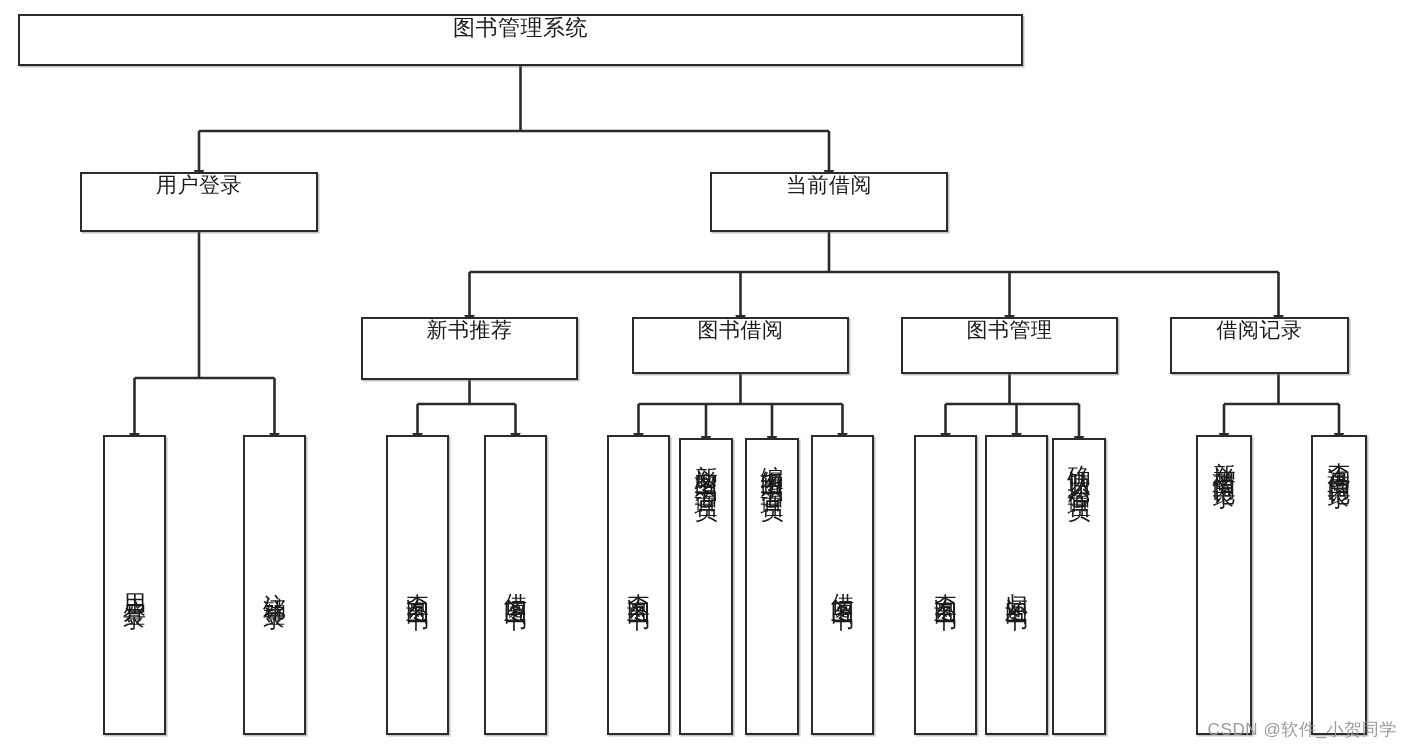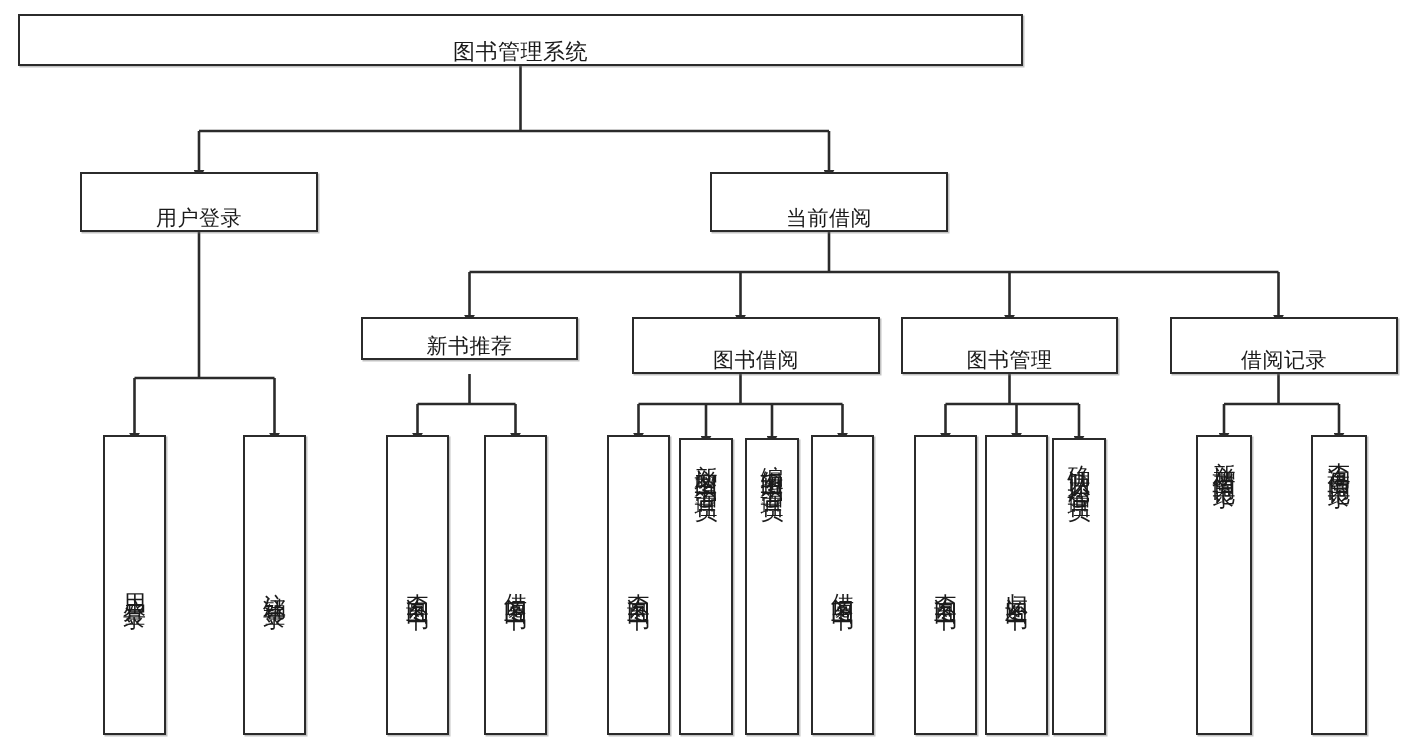--- a/index.html
+++ b/index.html
@@ -25,21 +25,21 @@
     width: 1405px;
     height: 747px;
     pointer-events: none;
   }
   .node {
     position: absolute;
     box-sizing: border-box;
     background: #ffffff;
     border: 2px solid #2b2b2b;
     display: flex;
-    align-items: flex-end;
+    align-items: flex-start;
     justify-content: center;
     box-shadow: 1.5px 1.5px 0 rgba(120,120,120,0.45);
   }
   .node-label {
     color: #1a1a1a;
     text-align: center;
     letter-spacing: 0.5px;
     line-height: 1.08;
     white-space: nowrap;
   }
@@ -131,30 +131,30 @@
   <div id="nodes">
       <div class="node horiz root" style="left: 18px; top: 14px; width: 1005px; height: 52px;">
         <span class="node-label">图书管理系统</span>
       </div>
       <div class="node horiz level1" style="left: 80px; top: 172px; width: 238px; height: 60px;">
         <span class="node-label">用户登录</span>
       </div>
       <div class="node horiz level1" style="left: 710px; top: 172px; width: 238px; height: 60px;">
         <span class="node-label">当前借阅</span>
       </div>
-      <div class="node horiz level2" style="left: 361px; top: 317px; width: 217px; height: 43px;">
+      <div class="node horiz level2" style="left: 361px; top: 317px; width: 217px; height: 63px;">
         <span class="node-label">新书推荐</span>
       </div>
-      <div class="node horiz level2" style="left: 632px; top: 317px; width: 248px; height: 57px;">
+      <div class="node horiz level2" style="left: 632px; top: 317px; width: 217px; height: 57px;">
         <span class="node-label">图书借阅</span>
       </div>
       <div class="node horiz level2" style="left: 901px; top: 317px; width: 217px; height: 57px;">
         <span class="node-label">图书管理</span>
       </div>
-      <div class="node horiz level2" style="left: 1170px; top: 317px; width: 228px; height: 57px;">
+      <div class="node horiz level2" style="left: 1170px; top: 317px; width: 179px; height: 57px;">
         <span class="node-label">借阅记录</span>
       </div>
       <div class="node leaf short-label" style="left: 103px; top: 435px; width: 63px; height: 300px;">
         <span class="node-label">用户登录</span>
       </div>
       <div class="node leaf short-label" style="left: 243px; top: 435px; width: 63px; height: 300px;">
         <span class="node-label">注销登录</span>
       </div>
       <div class="node leaf short-label" style="left: 386px; top: 435px; width: 63px; height: 300px;">
         <span class="node-label">查询图书</span>
@@ -184,13 +184,14 @@
         <span class="node-label">确认归还（管理员）</span>
       </div>
       <div class="node leaf" style="left: 1196px; top: 435px; width: 56px; height: 300px;">
         <span class="node-label">新增借阅记录</span>
       </div>
       <div class="node leaf" style="left: 1311px; top: 435px; width: 56px; height: 300px;">
         <span class="node-label">查询借阅记录</span>
       </div>
     </div>
 
+  <div id="watermark">CSDN @软件_小贺同学</div>
 </div>
 
 </body></html>

